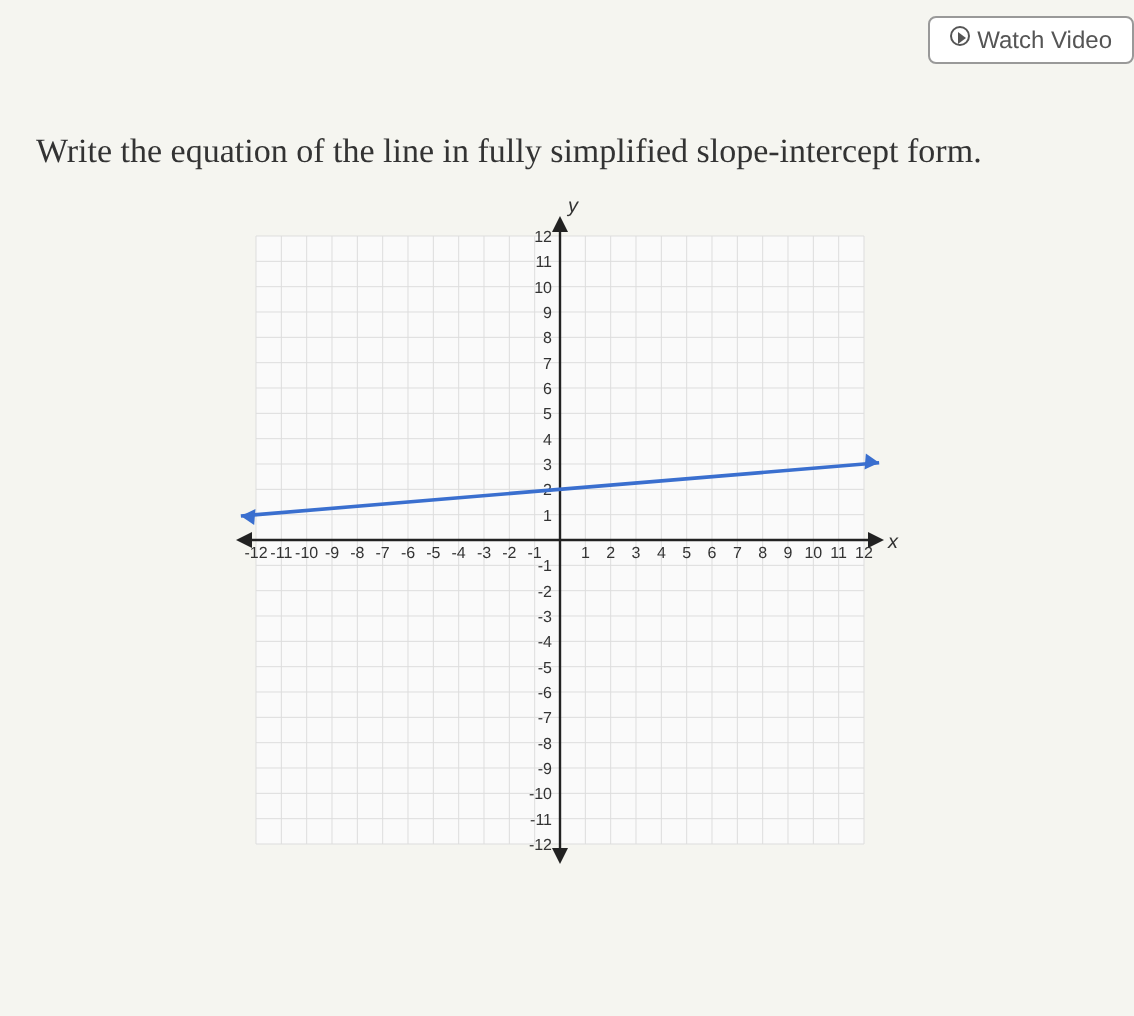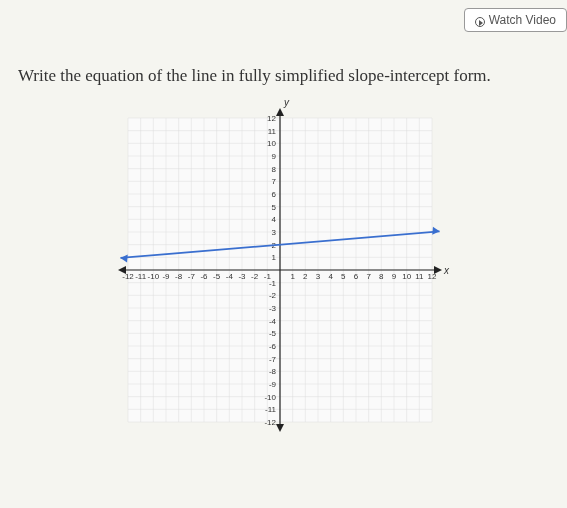--- a/index.html
+++ b/index.html
@@ -16,21 +16,21 @@
       top: 8px;
       right: 0;
       border: 1px solid #999;
       border-radius: 4px;
       padding: 4px 10px;
       background: #fff;
       font-family: Arial, sans-serif;
       font-size: 12px;
       color: #555;
       display: flex;
-      align-items: flex-end;
+      align-items: flex-start;
       gap: 4px;
       cursor: pointer;
     }
     .play-icon {
       display: inline-block;
       width: 10px;
       height: 10px;
       border: 1px solid #555;
       border-radius: 50%;
       position: relative;

